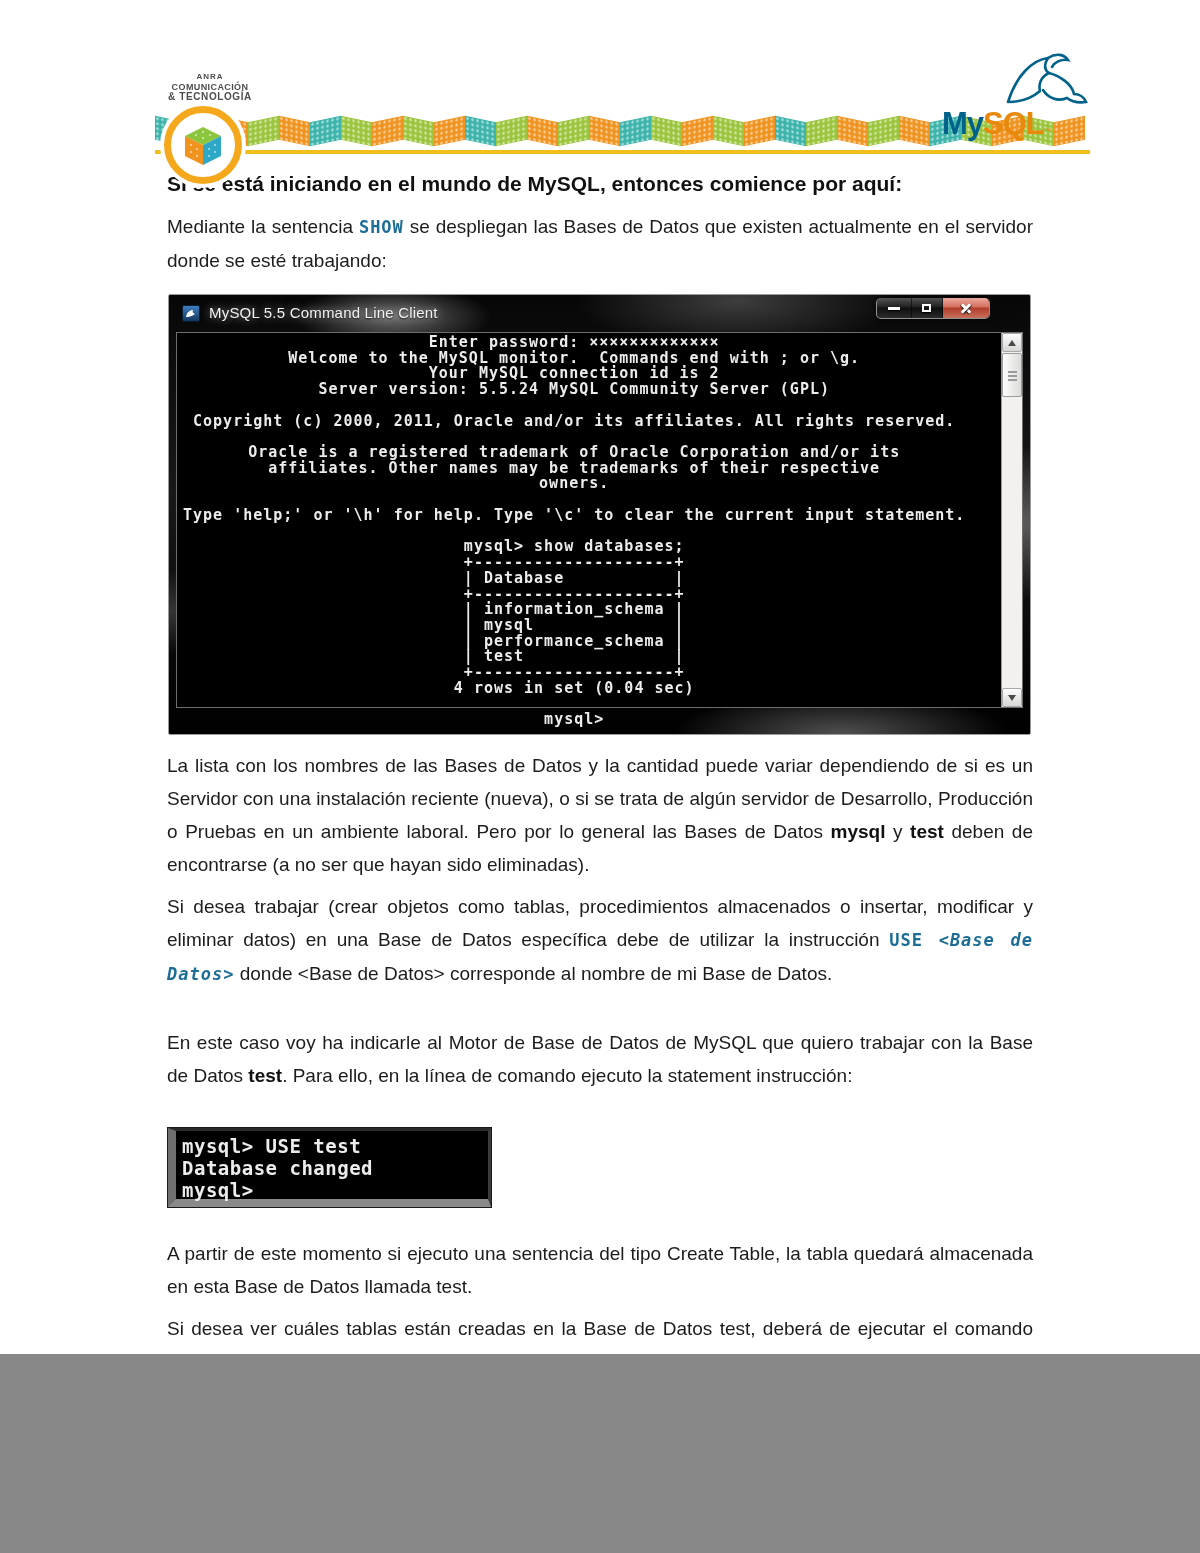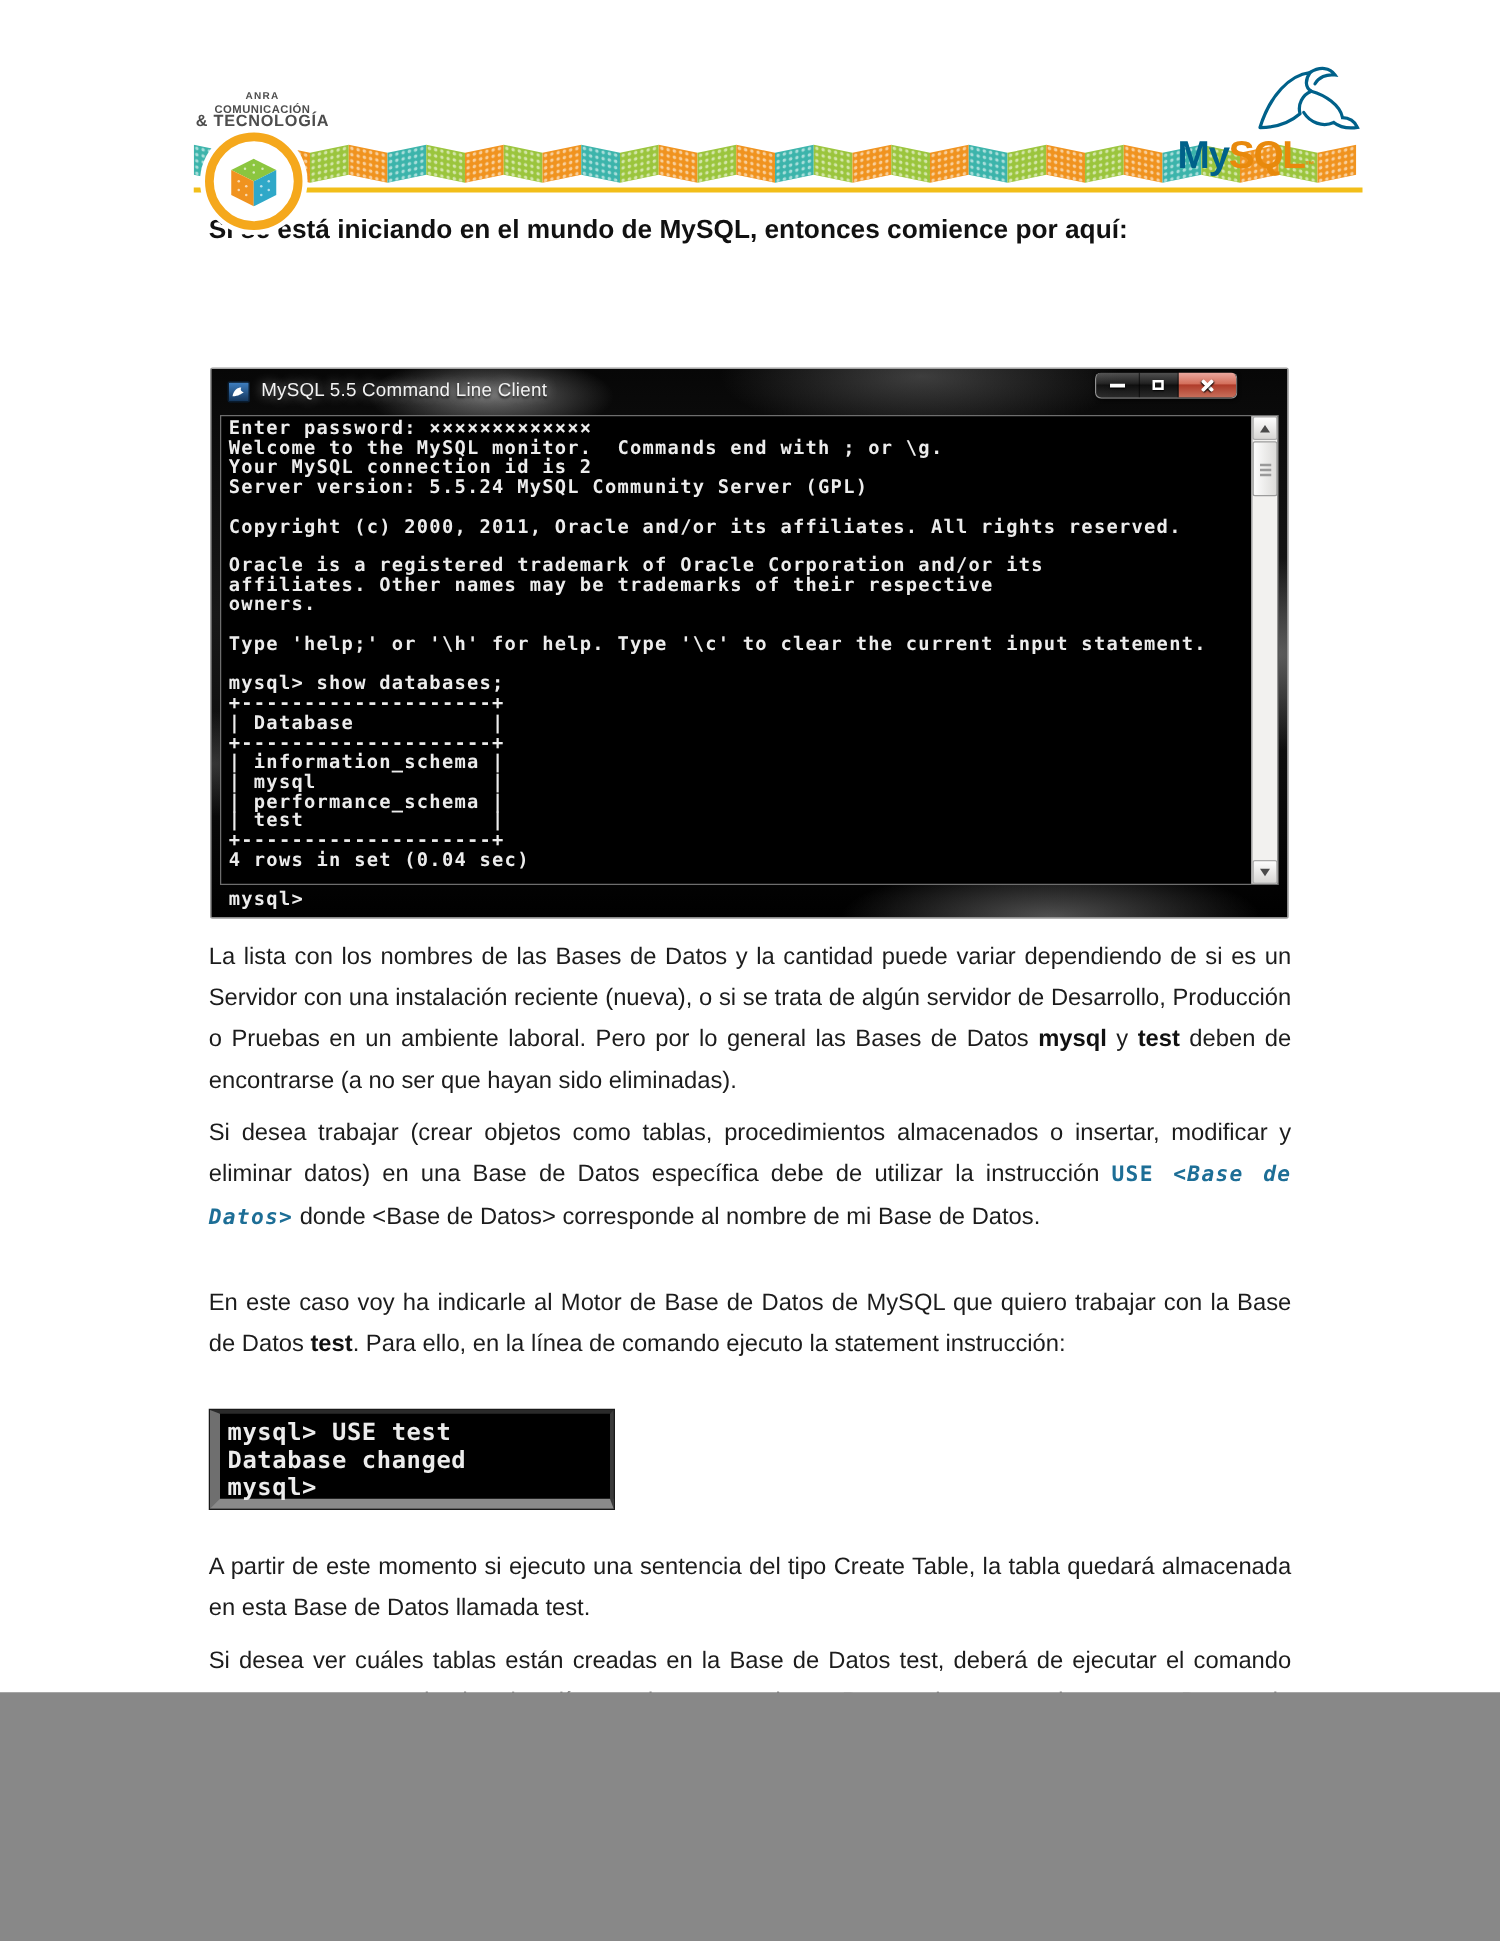--- a/index.html
+++ b/index.html
@@ -8,21 +8,21 @@
     position:relative; width:1200px; height:1354px; background:#ffffff;
     margin:0 auto; font-family:"Liberation Sans", sans-serif; color:#1c1c1c;
     overflow:hidden;
   }
 
   
   .anra-text { position:absolute; left:140px; top:72px; width:140px; text-align:center;
     color:#4d4d4d; font-weight:bold; line-height:10px; }
   .anra-text .l1 { font-size:8px; letter-spacing:1px; }
   .anra-text .l2 { font-size:9px; letter-spacing:.4px; }
-  .anra-text .l3 { font-size:13px; letter-spacing:.6px; }
+  .anra-text .l3 { font-size:10px; letter-spacing:.6px; }
 
   .band { position:absolute; left:155px; top:114px; width:930px; height:33px;
     display:flex; align-items:center; overflow:hidden; }
   .band i { flex:1; height:24px; display:block;
     background-image:radial-gradient(rgba(255,255,255,.55) 1px, rgba(255,255,255,0) 1.7px);
     background-size:5px 5px; }
   .band i.up { transform:skewY(12deg); }
   .band i.dn { transform:skewY(-12deg); }
 
   .gold-rule { position:absolute; left:155px; top:150px; width:935px; height:4px; }
@@ -77,21 +77,21 @@
     background:#fff; box-shadow:0 1px 1px #000; }
   .glyph-max { position:absolute; left:50%; top:50%; width:9px; height:8px; margin:-4px 0 0 -5px;
     border:2px solid #fff; box-shadow:0 1px 1px #000; }
   .glyph-close { position:absolute; left:50%; top:50%; width:14px; height:14px; margin:-7px 0 0 -7px; }
   .glyph-close::before, .glyph-close::after { content:""; position:absolute; left:1px; top:5.5px;
     width:12px; height:3px; background:#fff; border-radius:1px; box-shadow:0 1px 1px rgba(0,0,0,.8); }
   .glyph-close::before { transform:rotate(45deg); }
   .glyph-close::after  { transform:rotate(-45deg); }
 
   .term-body { position:relative; width:100%; height:100%; background:#000;
-    border:1px solid #6e6e6e; }
+    border:1px solid #6e6e6e;text-align:center; }
   .term-text { position:absolute; left:0; top:0; padding:2px 26px 0 6px;
     font-family:"DejaVu Sans Mono", monospace; font-weight:bold;
     font-size:15px; line-height:15.72px; letter-spacing:1px; color:#ececec; white-space:pre; }
 
   .term-scrollbar { position:absolute; right:0; top:0; width:21px; height:100%;
     background:#f2f1ef; border-left:1px solid #9c9c9c; }
   .sb-btn { position:absolute; left:0; width:100%; height:19px;
     background:linear-gradient(#fdfdfd, #d8d7d5); border:1px solid #a9a9a9; border-radius:2px;
     display:flex; align-items:center; justify-content:center; }
   .sb-up { top:0; } .sb-down { bottom:0; }
@@ -183,20 +183,21 @@
 
   <svg class="dolphin" width="86" height="58" viewBox="0 0 86 58">
     <path d="M6 50 C 14 24, 30 8, 46 6 C 42 12, 42 18, 47 21 C 40 24, 36 31, 38 39 C 30 46, 18 50, 6 50 Z" fill="none" stroke="#00618A" stroke-width="2.6" stroke-linejoin="round"></path>
     <path d="M46 6 C 54 1, 62 2, 66 8 C 59 7, 53 10, 50 15" fill="none" stroke="#00618A" stroke-width="2.6" stroke-linecap="round"></path>
     <path d="M47 21 C 58 24, 70 32, 72 42 C 77 42, 82 45, 84 50 C 77 51, 70 50, 65 46 C 56 50, 46 46, 41 38" fill="none" stroke="#00618A" stroke-width="2.6" stroke-linecap="round"></path>
   </svg>
   <div class="mysql-wordmark"><span class="my">My</span><span class="sql">SQL</span><span class="tm">™</span></div>
 
   <h1 class="doc-heading" style="top:172px">Si se está iniciando en el mundo de MySQL, entonces comience por aquí:</h1>
 
+  <p class="body-text" style="top:210px"><span>Mediante la sentencia </span><span class="code">SHOW</span><span> se despliegan las Bases de Datos que existen actualmente en el servidor donde se esté trabajando:</span></p>
 
   <div class="term-window">
     <div class="term-titlebar">
       <span class="term-icon">
         <svg width="12" height="10" viewBox="0 0 12 10">
             <path d="M1 8 C 2 3, 5 1, 8 1 C 7 3, 8 4, 10 5 C 8 6, 6 8, 1 8 Z" fill="#fff"></path>
           </svg>
       </span>
       <span class="term-title">MySQL 5.5 Command Line Client</span>
       <div class="term-buttons">

